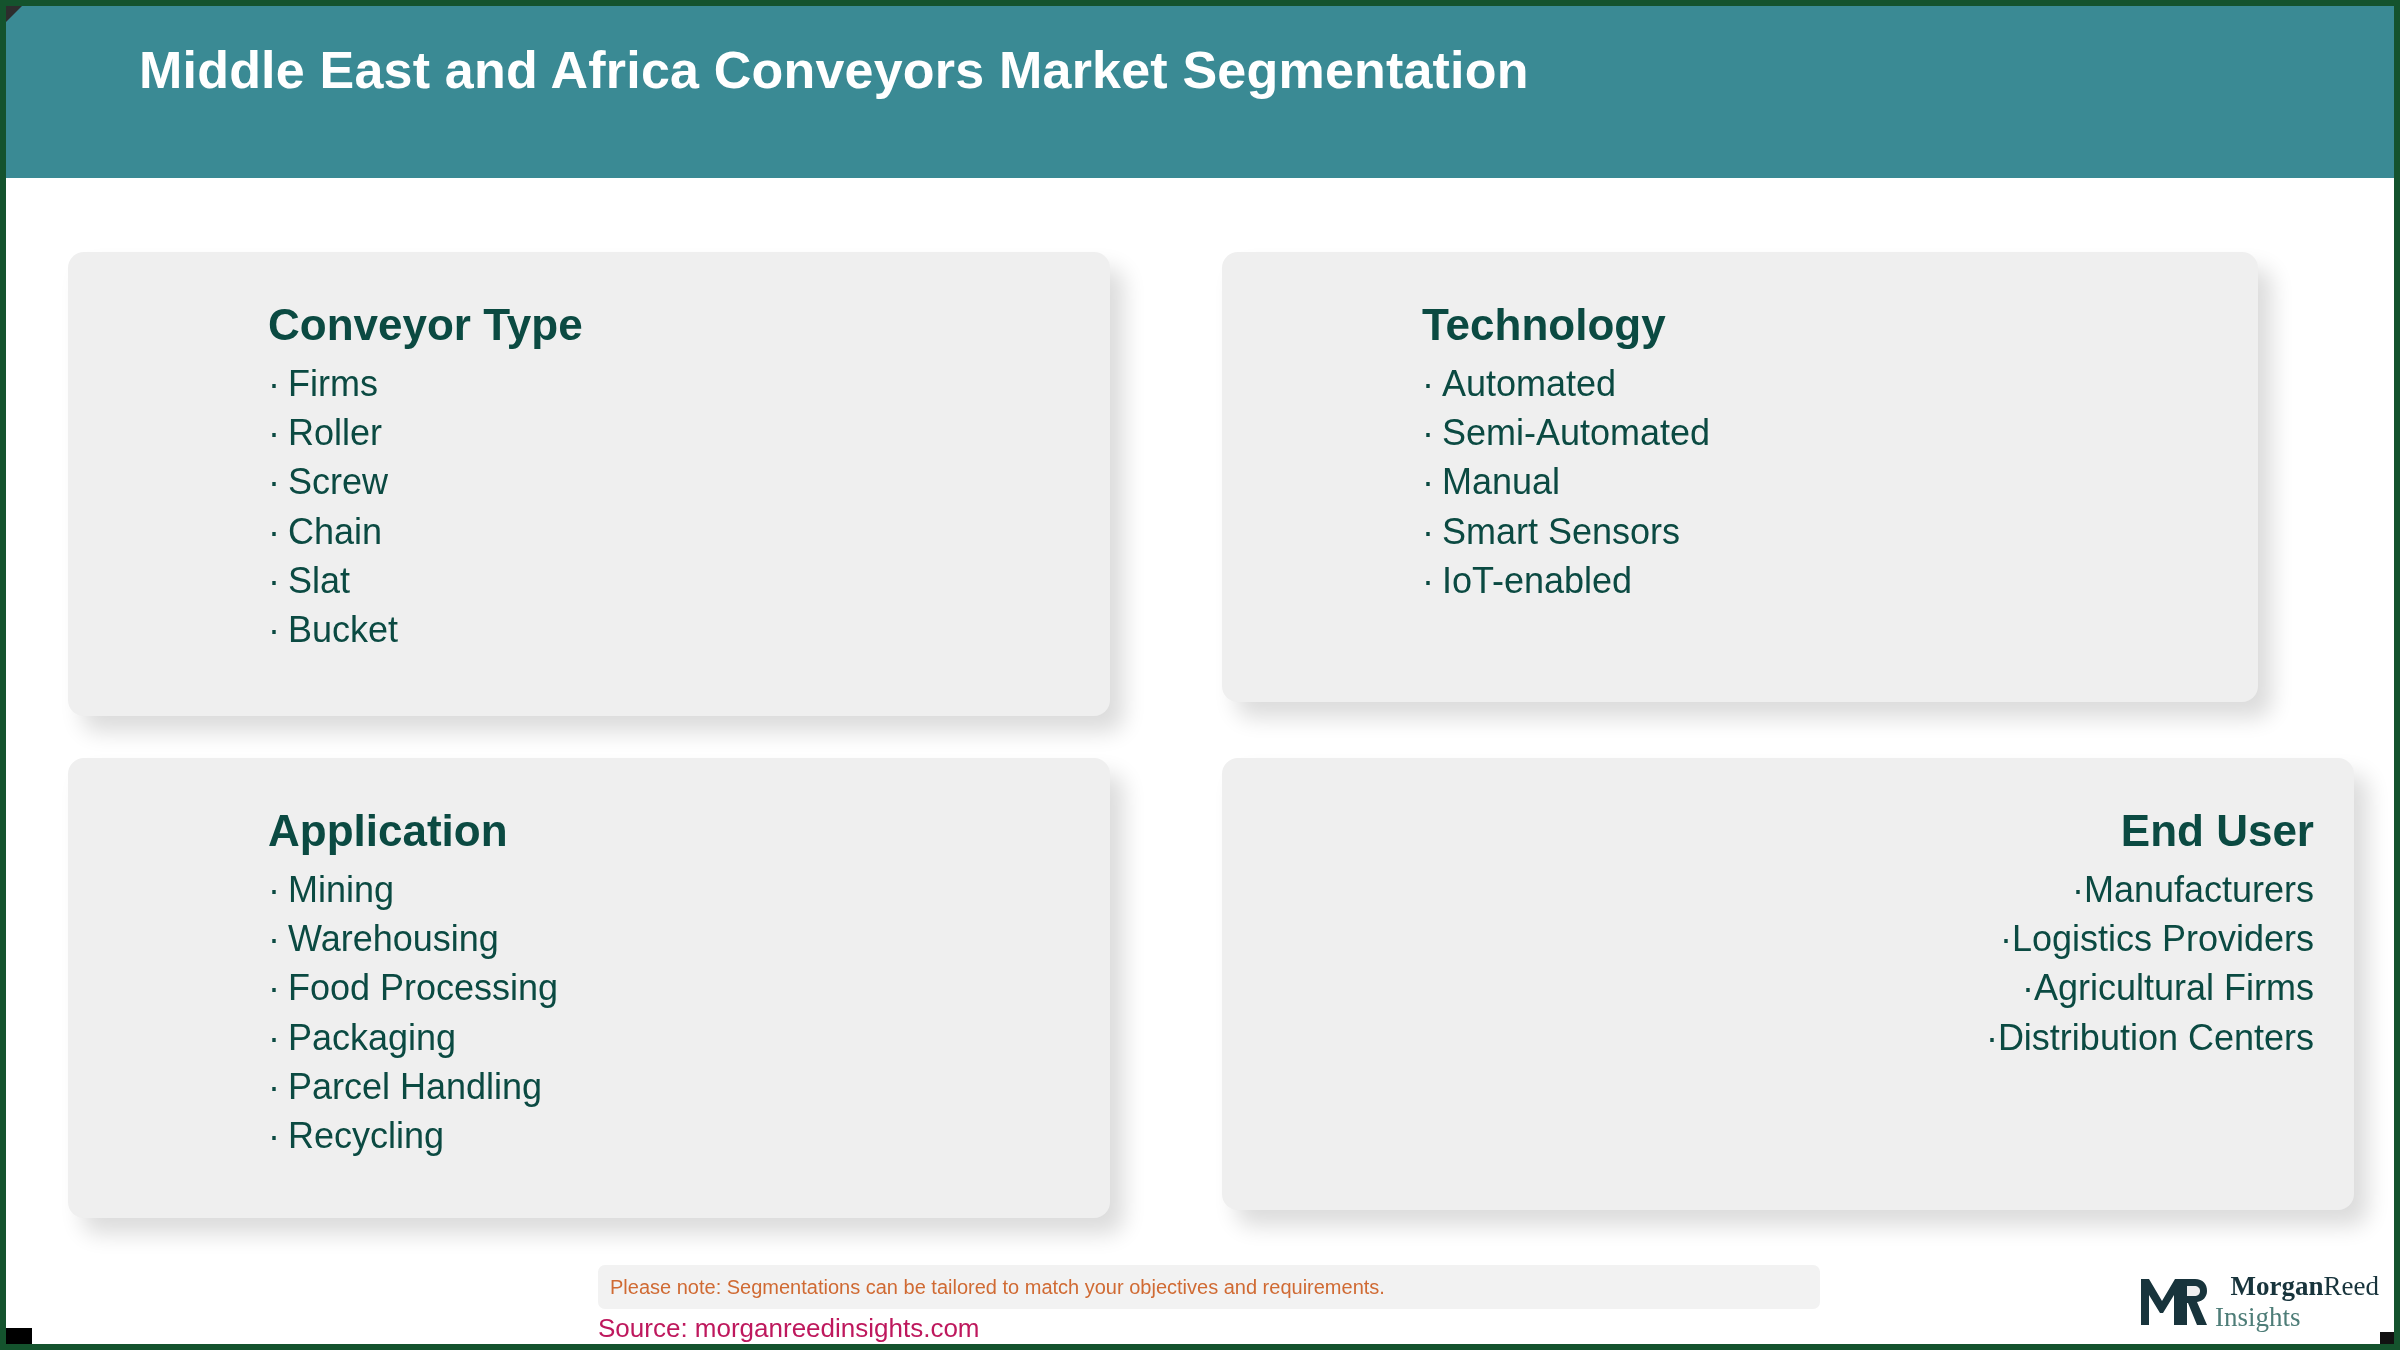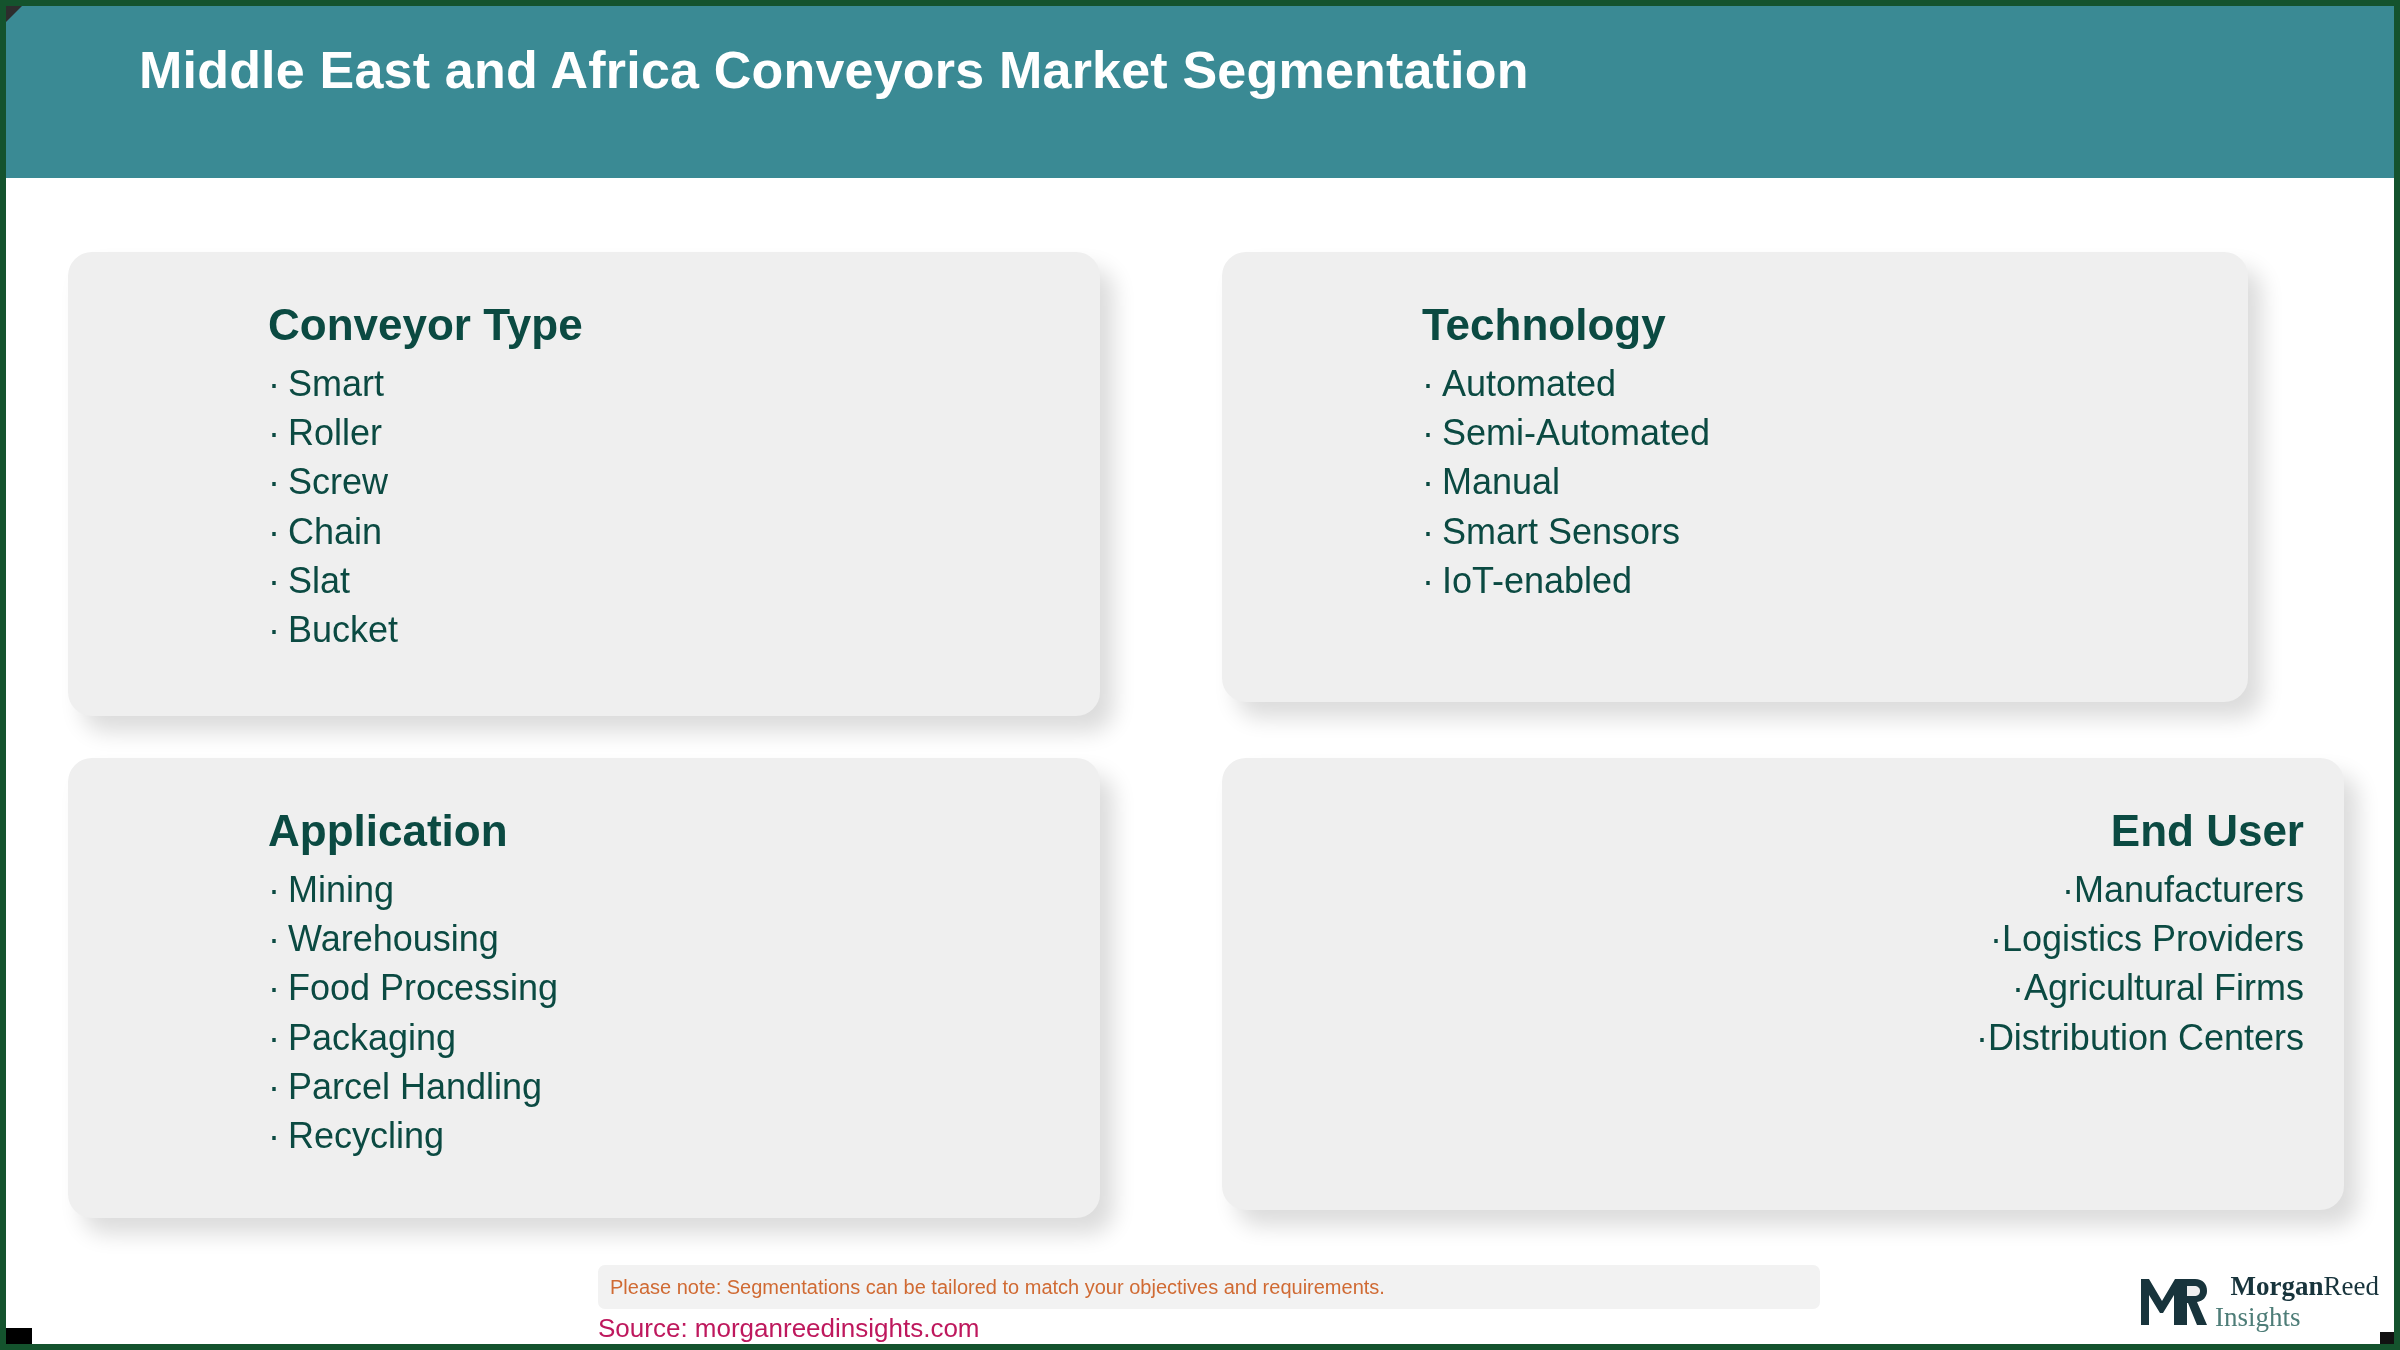--- a/index.html
+++ b/index.html
@@ -58,22 +58,23 @@
   }
   #corner-mark-bottom-right {
     right: 0; bottom: 0;
     width: 14px; height: 12px;
     background: #111111;
   }
   
   .card {
     position: absolute;
     background: #efefef;
-    border-radius: 24px;
+    border-radius: 16px;
     box-shadow: 14px 16px 22px rgba(0,0,0,0.14);
+    padding-left: 10px;
   }
   #card-conveyor-type { left: 62px;  top: 246px;  width: 1032px; height: 222px; }
   #card-technology    { left: 1216px; top: 246px; width: 1026px; height: 222px; }
   #card-application   { left: 62px;  top: 752px;  width: 1032px; height: 222px; }
   #card-end-user      { left: 1216px; top: 752px; width: 1122px; height: 222px; text-align: right; }
 
   
   #card-conveyor-type { height: 464px; }
   #card-technology    { height: 450px; }
   #card-application   { height: 460px; }
@@ -189,21 +190,21 @@
   </div>
 
   <div class="corner-mark" id="corner-mark-top-left"></div>
   <div class="corner-mark" id="corner-mark-bottom-left"></div>
   <div class="corner-mark" id="corner-mark-bottom-right"></div>
 
   <div class="card" id="card-conveyor-type">
     <div class="card-body">
       <div class="card-heading">Conveyor Type</div>
       <ul class="card-list">
-        <li class="card-list-item"><span class="bullet-glyph">·</span><span>Smart</span></li>
+        <li class="card-list-item"><span class="bullet-glyph">·</span><span>Firms</span></li>
         <li class="card-list-item"><span class="bullet-glyph">·</span><span>Roller</span></li>
         <li class="card-list-item"><span class="bullet-glyph">·</span><span>Screw</span></li>
         <li class="card-list-item"><span class="bullet-glyph">·</span><span>Chain</span></li>
         <li class="card-list-item"><span class="bullet-glyph">·</span><span>Slat</span></li>
         <li class="card-list-item"><span class="bullet-glyph">·</span><span>Bucket</span></li>
       </ul>
     </div>
   </div>
 
   <div class="card" id="card-technology">

